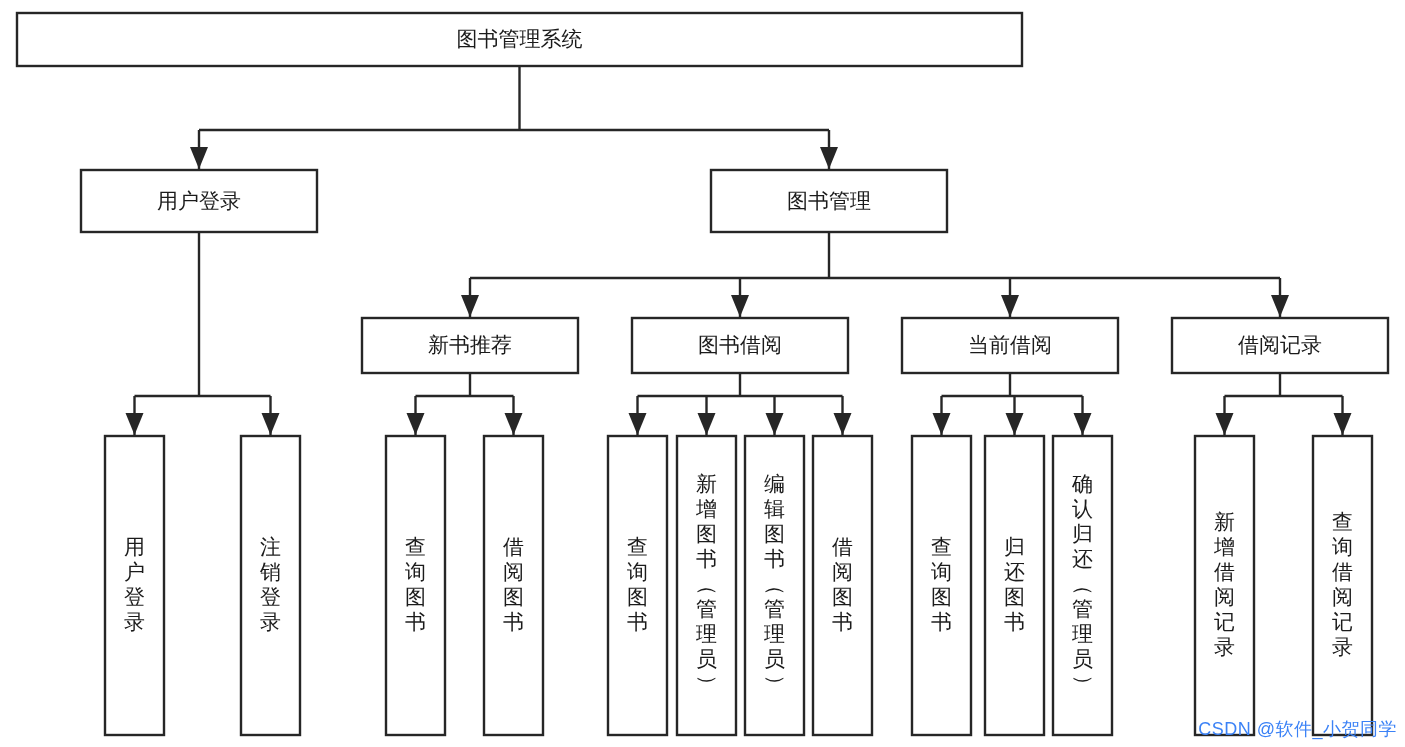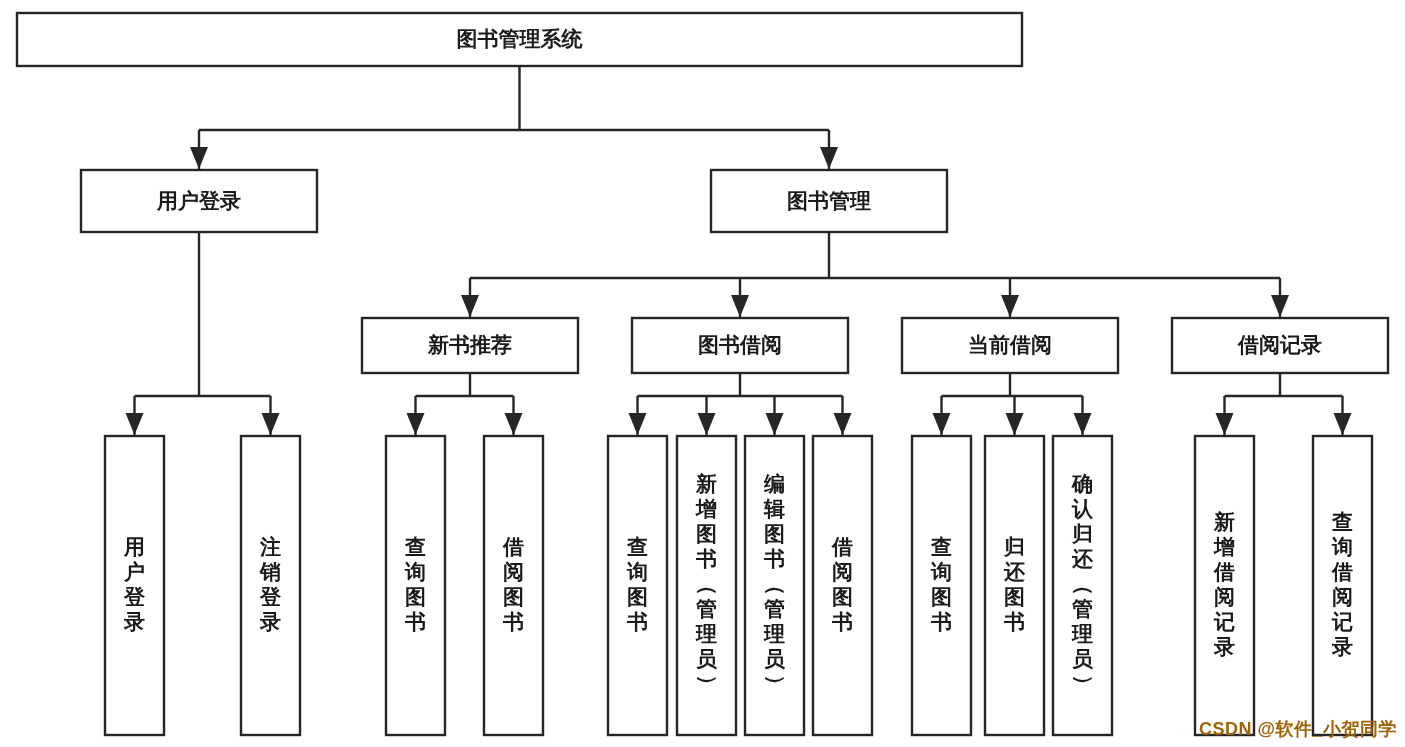--- a/index.html
+++ b/index.html
@@ -11,21 +11,20 @@
     width: 1405px;
     height: 747px;
     font-family: "Liberation Sans", sans-serif;
     overflow: hidden;
     position: relative;
   }
   #diagram-root {
     position: relative;
     width: 1405px;
     height: 747px;
-    font-weight: bold;
   }
   svg#flowchart {
     position: absolute;
     left: 0;
     top: 0;
     width: 1405px;
     height: 747px;
     display: block;
   }
   .node-box {
@@ -55,21 +54,21 @@
   .arrow-head {
     fill: #262626;
     stroke: none;
   }
   .watermark {
     position: absolute;
     right: 8px;
     bottom: 6px;
     font-family: "Liberation Sans", sans-serif;
     font-size: 18px;
-    color: #a16207;
+    color: #3b82f6;
     letter-spacing: 0.5px;
     white-space: nowrap;
     pointer-events: none;
   }
 </style>
 </head>
 <body>
 
 <div id="diagram-root">
   <svg id="flowchart" viewBox="0 0 1405 747">

